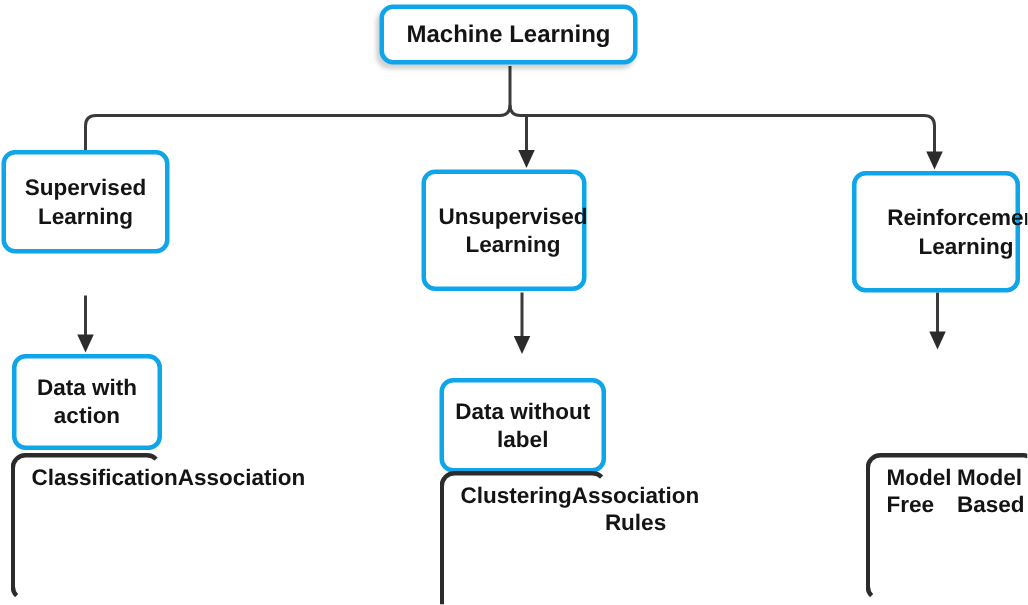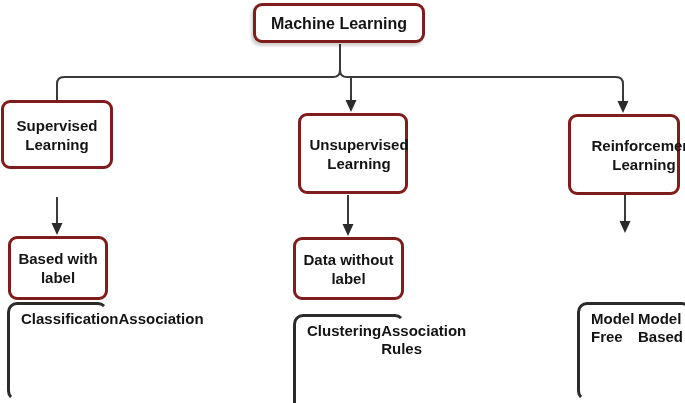--- a/index.html
+++ b/index.html
@@ -8,35 +8,35 @@
     width:685px;height:403px;
     background:#ffffff;
     overflow:hidden;
     font-family:"Liberation Sans", sans-serif;
     color:#141414;
   }
   svg.wires{position:absolute;left:0;top:0;width:685px;height:403px;pointer-events:none;}
   .node{
     position:absolute;
     background:#ffffff;
-    border:3px solid #7f1d1d;
+    border:3px solid #0ea5e9;
     border-radius:9px;
     display:flex;align-items:center;justify-content:center;
     text-align:center;
     font-weight:700;font-size:15px;line-height:19px;
     box-sizing:border-box;
     padding:2px 4px;
   }
   #ml-box{left:253px;top:3px;width:172px;height:40px;font-size:16px;
     box-shadow:-2px 3px 3px rgba(0,0,0,0.18);}
   #sup-box{left:1px;top:100px;width:112px;height:69px;}
-  #unsup-box{left:298px;top:113px;width:110px;height:81px;padding-left:16px;}
+  #unsup-box{left:281px;top:113px;width:110px;height:81px;padding-left:16px;}
   #reinf-box{left:568px;top:114px;width:112px;height:81px;padding-left:44px;}
   #dwl-box{left:8px;top:236px;width:100px;height:64px;}
-  #dwol-box{left:293px;top:237px;width:111px;height:63px;}
+  #dwol-box{left:293px;top:252px;width:111px;height:63px;}
   #sa-box{left:573px;top:235px;width:104px;height:65px;}
   .list-box{
     position:absolute;
     border:3px solid #2b2b2b;
     border-right-color:transparent;
     border-bottom-color:transparent;
     border-radius:10px;
     box-sizing:border-box;
     display:flex;flex-direction:row;justify-content:space-between;
     padding:5px 4px 12px 11px;
@@ -94,32 +94,32 @@
     <span>Supervised Learning</span>
   </div>
   <div class="node" id="unsup-box">
     <span>Unsupervised Learning</span>
   </div>
   <div class="node" id="reinf-box">
     <span>Reinforcement Learning</span>
   </div>
 
   <div class="node" id="dwl-box">
-    <span>Based with label</span>
+    <span>Data with action</span>
   </div>
   <div class="node" id="dwol-box">
     <span>Data without label</span>
   </div>
 
   <div class="list-box" id="list-sup">
     <span class="method">Classification</span>
     <span class="method">Association</span>
   </div>
   <div class="list-box" id="list-unsup">
     <span class="method">Clustering</span>
-    <span class="method" style="width:85px;">Association Rules</span>
+    <span class="method" style="width:85px;text-align:center;">Association Rules</span>
   </div>
   <div class="list-box" id="list-reinf">
     <span class="method">Model Free</span>
     <span class="method">Model Based</span>
   </div>
 
 </div>
 
 </body></html>

